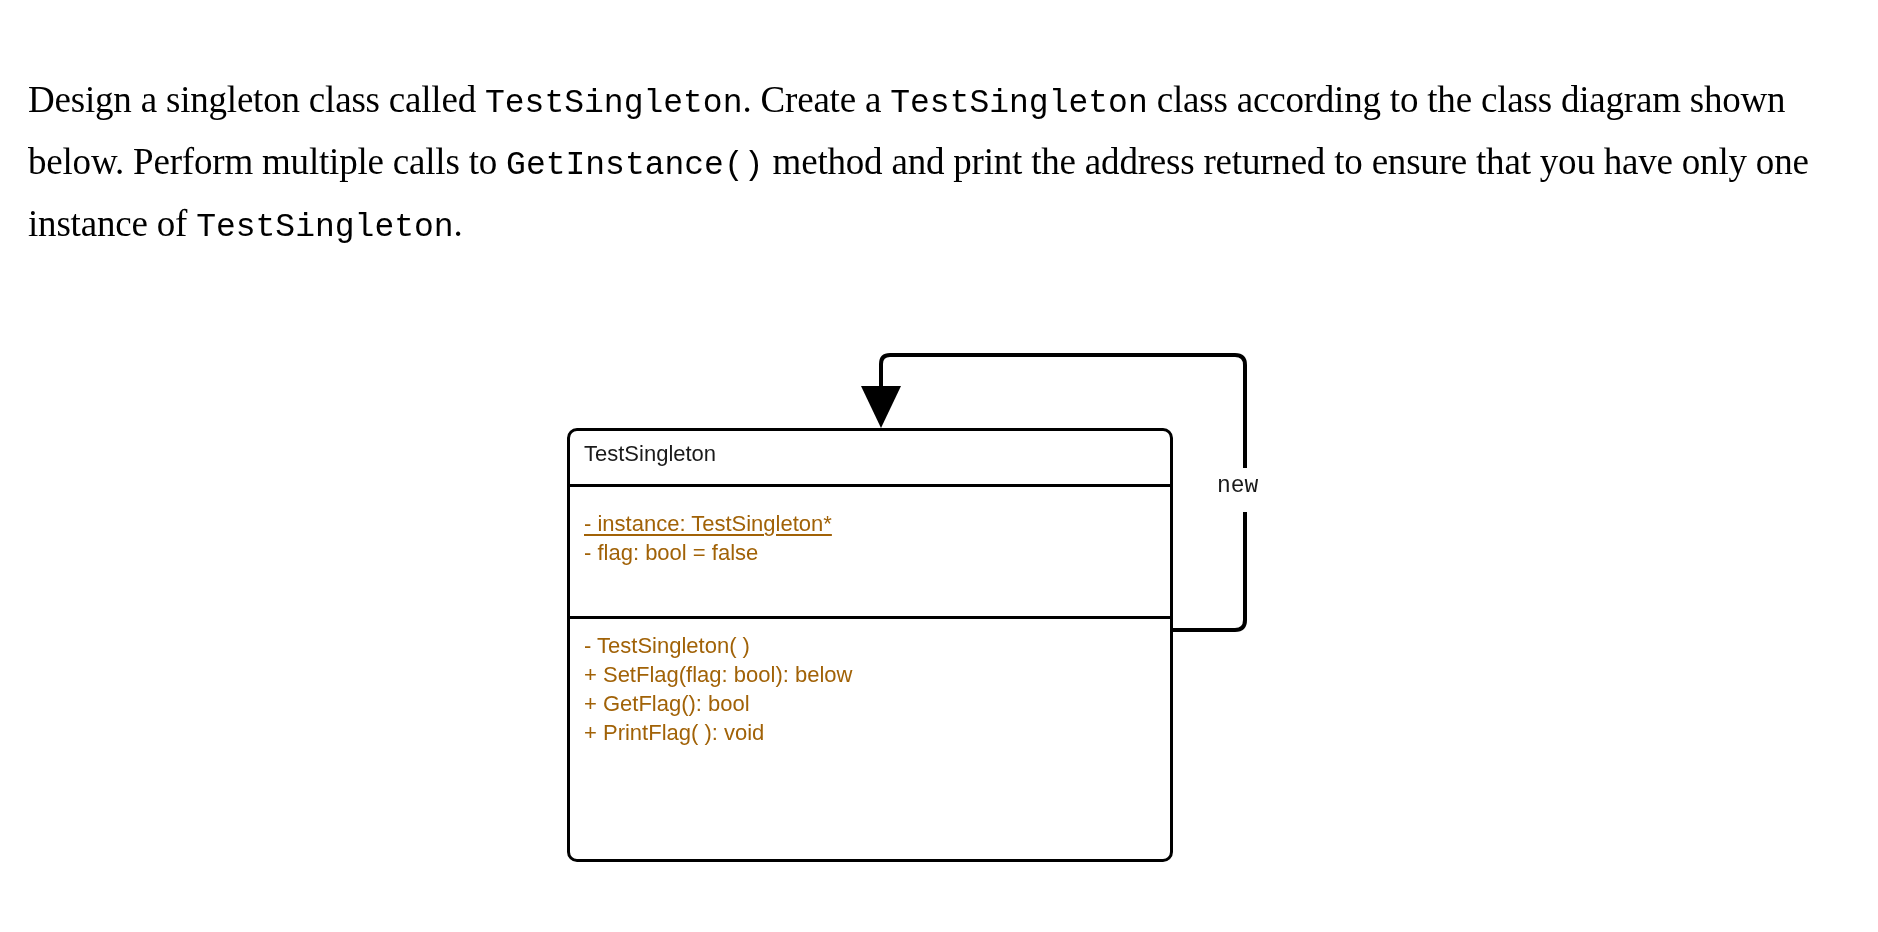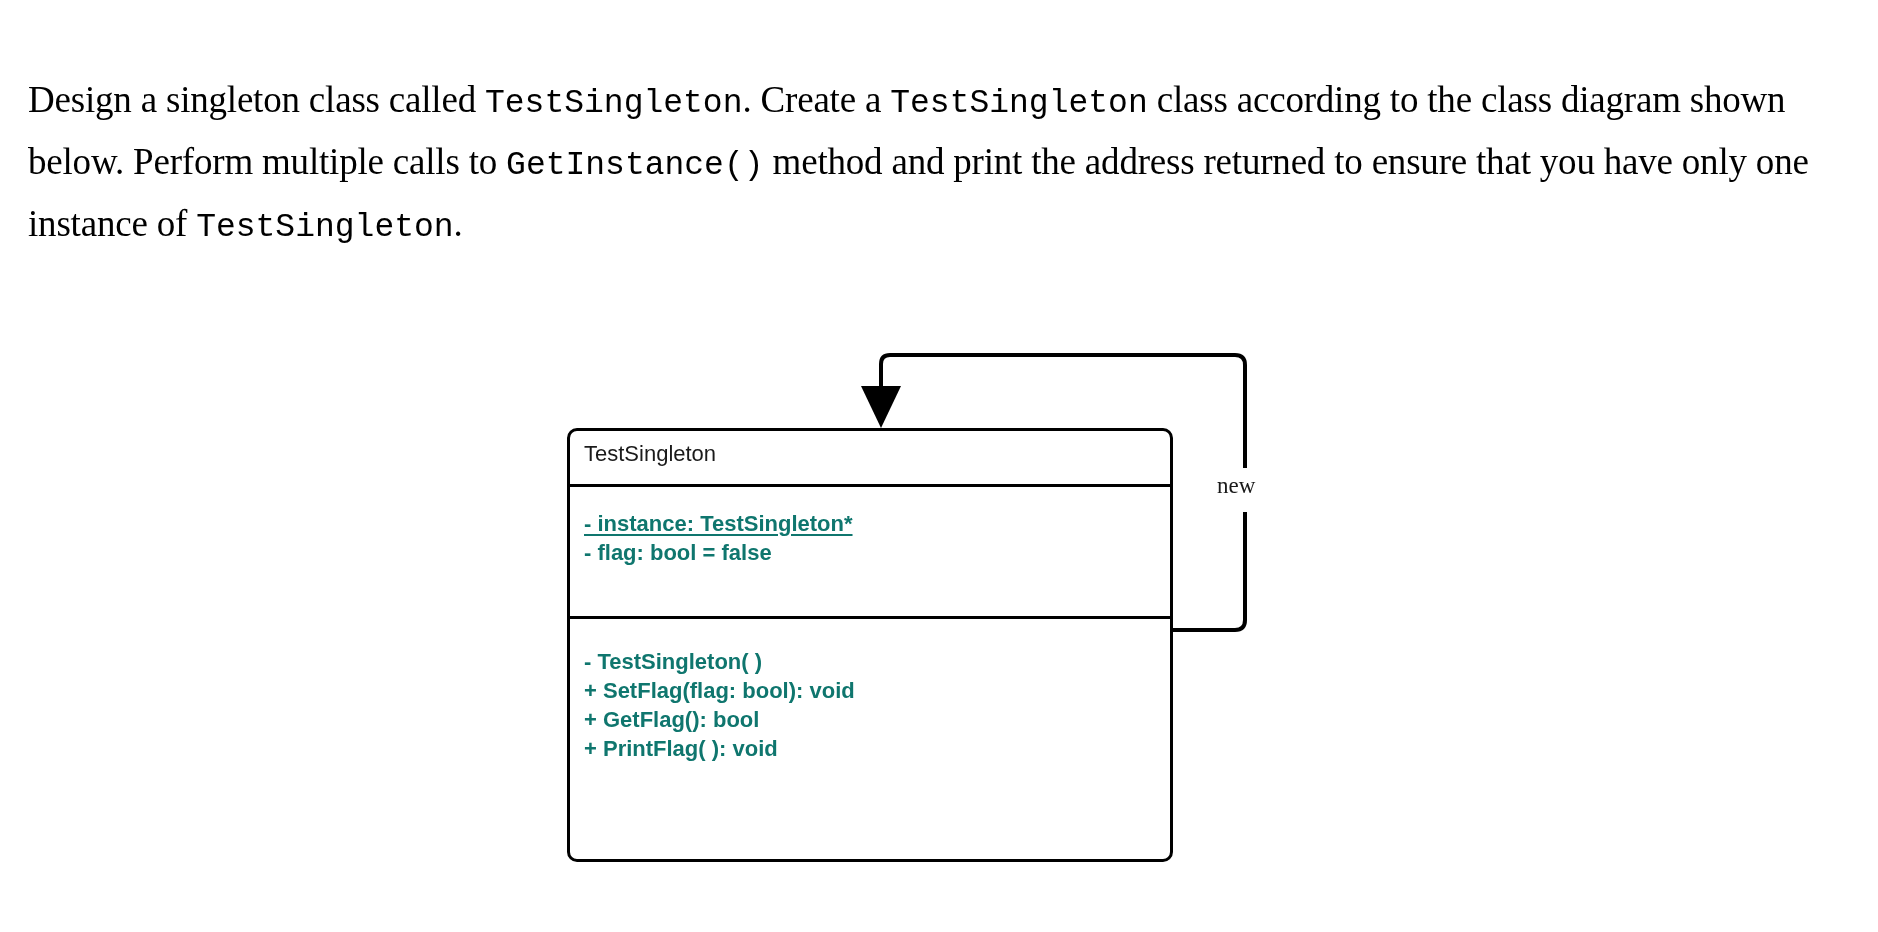--- a/index.html
+++ b/index.html
@@ -71,46 +71,45 @@
     padding: 10px 0 0 14px;
     border-bottom: 3px solid #000000;
   }
   .comp-attrs {
     height: 132px;
     padding: 22px 0 0 14px;
     border-bottom: 3px solid #000000;
   }
   .comp-ops {
     height: 240px;
-    padding: 28px 0 0 14px;
+    padding: 12px 0 0 14px;
     border-radius: 22px;
   }
   .class-title {
     font-size: 22px;
     line-height: 26px;
     color: #1a1a1a;
   }
   .member {
     font-size: 22px;
     line-height: 29px;
     white-space: nowrap;
-    color: #0f766e;
-    font-weight: bold;
+    color: #a16207;
   }
   .member.static {
     text-decoration: underline;
     text-underline-offset: 3px;
   }
 
   
   .assoc-label {
     position: absolute;
     left: 1212px;
     top: 470px;
-    font-family: Liberation Serif, serif;
+    font-family: Liberation Mono, monospace;
     font-size: 23px;
     line-height: 28px;
     color: #1a1a1a;
     background: #ffffff;
     padding: 2px 5px;
     white-space: nowrap;
   }
 </style>
 </head>
 <body>
@@ -138,19 +137,19 @@
 <div class="uml-class">
   <div class="uml-compartment comp-name">
     <div class="class-title">TestSingleton</div>
   </div>
   <div class="uml-compartment comp-attrs" id="attrs-holder">
       <div class="member static">- instance: TestSingleton*</div>
       <div class="member">- flag: bool = false</div>
     </div>
   <div class="uml-compartment comp-ops" id="ops-holder">
       <div class="member">- TestSingleton( )</div>
-      <div class="member">+ SetFlag(flag: bool): void</div>
+      <div class="member">+ SetFlag(flag: bool): below</div>
       <div class="member">+ GetFlag(): bool</div>
       <div class="member">+ PrintFlag( ): void</div>
     </div>
 </div>
 
 <div class="assoc-label">new</div>
 
 </body></html>

